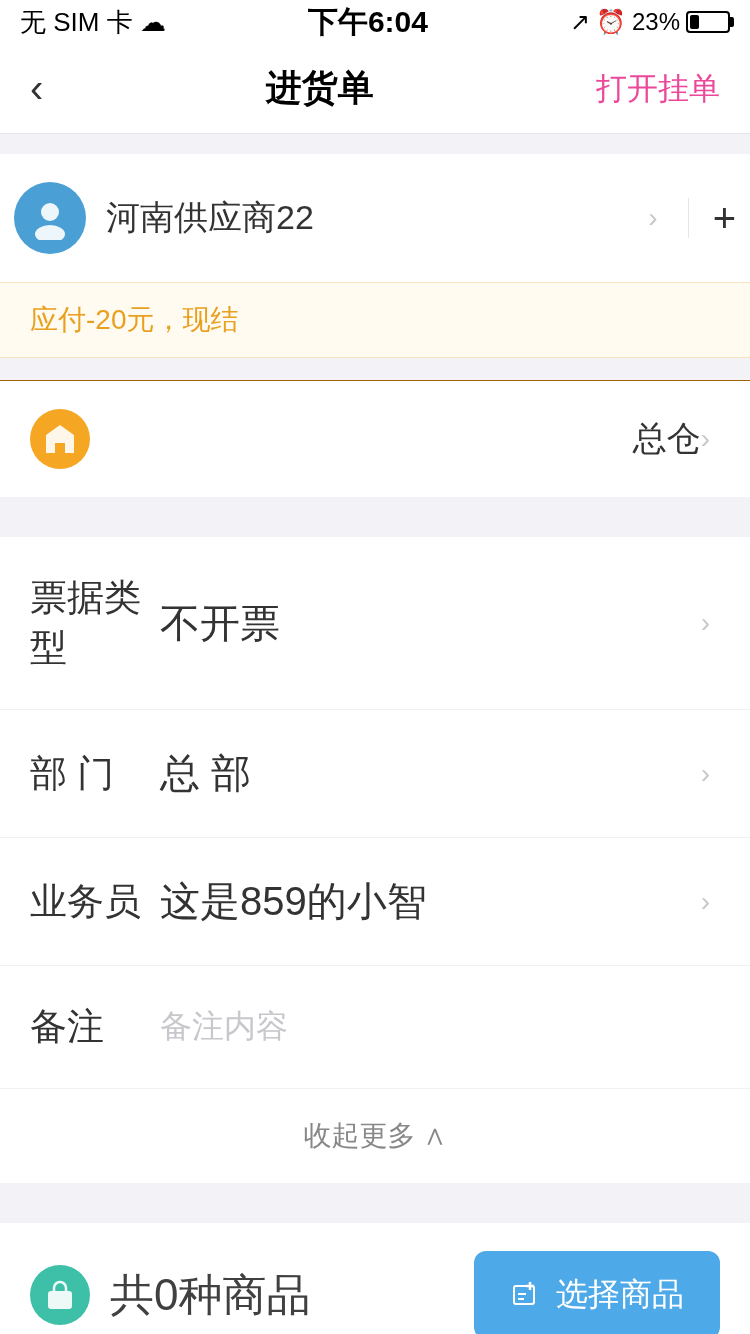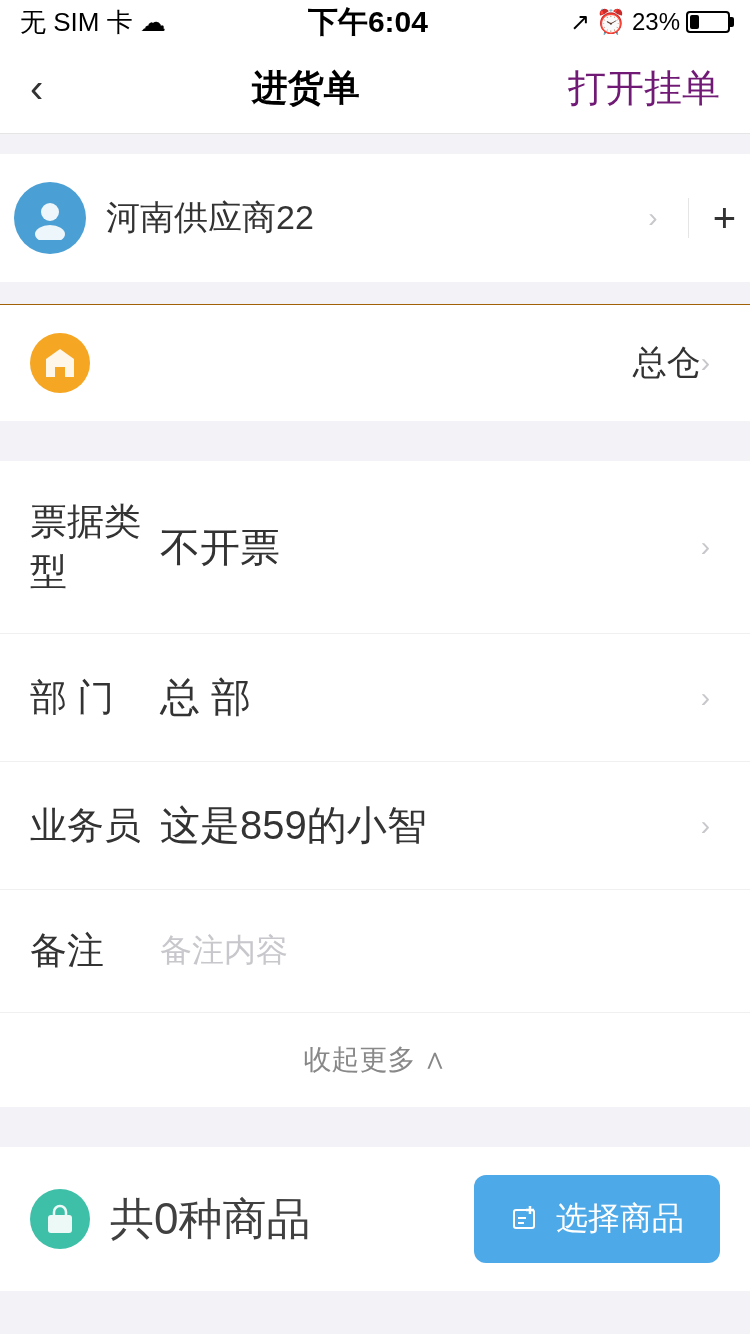--- a/index.html
+++ b/index.html
@@ -66,22 +66,22 @@
       font-size: 40px;
       color: #333;
       cursor: pointer;
     }
     .nav-title {
       font-size: 36px;
       font-weight: 600;
       color: #000;
     }
     .nav-action {
-      font-size: 38px;
-      color: #701a75;
+      font-size: 31px;
+      color: #ec4899;
       cursor: pointer;
     }
 
     
     .section-divider {
       height: 20px;
       background: #f2f2f7;
     }
 
     
@@ -293,20 +293,23 @@
       <svg viewBox="0 0 44 44" fill="none" xmlns="http://www.w3.org/2000/svg">
         <circle cx="22" cy="16" r="9" fill="#fff" opacity="0.9"></circle>
         <ellipse cx="22" cy="38" rx="15" ry="9" fill="#fff" opacity="0.9"></ellipse>
       </svg>
     </div>
     <span class="supplier-name">河南供应商22</span>
     <span class="chevron">›</span>
     <span class="supplier-add">+</span>
   </div>
 
+  <div class="notice-bar">
+    <span>应付-20元，现结</span>
+  </div>
 </div>
 
 <div class="section-divider"></div>
 
 <div class="card">
   <div class="warehouse-row">
     <div class="warehouse-icon">
       <svg viewBox="0 0 36 36" fill="none" xmlns="http://www.w3.org/2000/svg">
         <path d="M18 4L4 14v18h28V14L18 4z" fill="#fff" opacity="0.9"></path>
         <rect x="13" y="22" width="10" height="10" fill="#f5a623"></rect>

